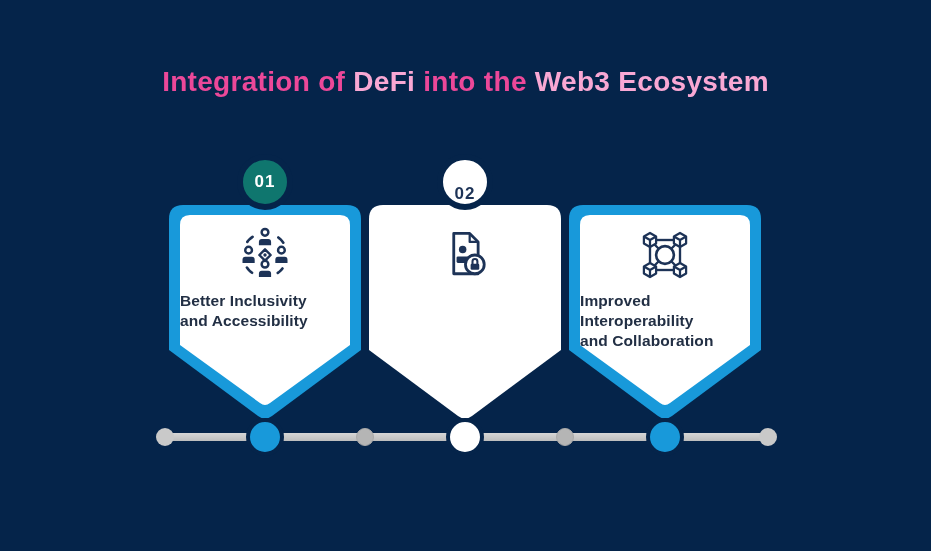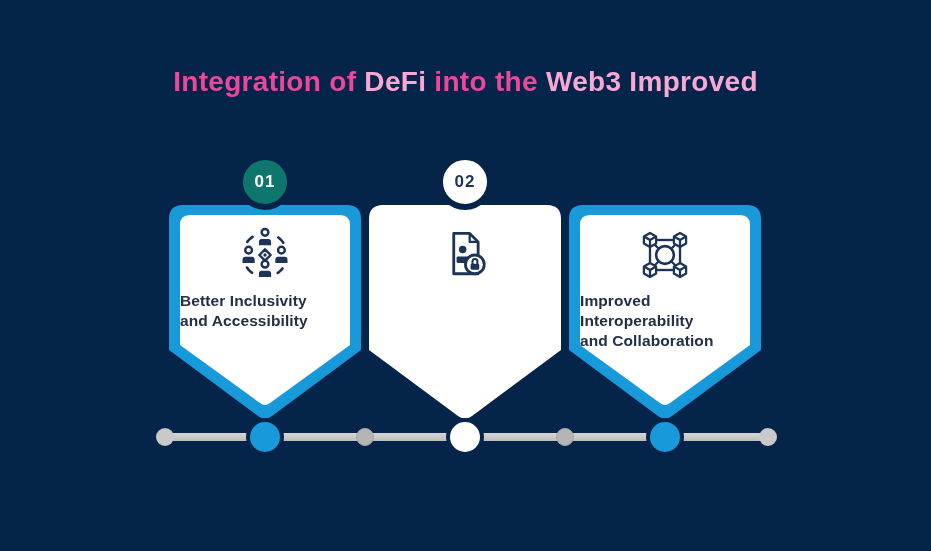--- a/index.html
+++ b/index.html
@@ -18,21 +18,21 @@
   
   .col{position:absolute;top:154px;width:200px;height:290px;}
   .col1{left:165px;} .col2{left:365px;} .col3{left:565px;}
   .badge{
     position:absolute;top:0;left:72px;width:44px;height:44px;
     border:6px solid #05244a;border-radius:50%;
     display:flex;align-items:center;justify-content:center;
     font-size:17px;font-weight:bold;letter-spacing:1px;z-index:4;
   }
   .badge-blue{background:#0f766e;color:#ffffff;}
-  .badge-white{background:#ffffff;color:#1d3357;}
+  .badge-white{background:#ffffff;color:#1d3357;align-items:flex-end;}
   .card{position:absolute;top:51px;left:4px;width:192px;height:216px;z-index:2;}
   .card svg.shape{position:absolute;top:0;left:0;}
   .card-content{
     position:absolute;top:20px;left:11px;width:170px;
     text-align:left;z-index:3;
   }
   .card-icon{display:block;margin:0 auto;}
   .card-label{
     margin-top:6px;font-size:15.5px;font-weight:bold;line-height:1.28;
     color:#222f44;white-space:pre-line;letter-spacing:.1px;
@@ -58,21 +58,21 @@
   }
   .milestone-blue{background:#1899da;}
   .milestone-white{background:#ffffff;}
   .ms-1{left:246px;} .ms-2{left:446px;} .ms-3{left:646px;}
 </style>
 </head>
 <body>
 
 <div class="canvas">
 
-  <h1 class="title"><span class="t-white">Integration of </span><span class="t-accent">DeFi</span><span class="t-white"> into the </span><span class="t-accent">Web3 Improved</span></h1>
+  <h1 class="title"><span class="t-white">Integration of </span><span class="t-accent">DeFi</span><span class="t-white"> into the </span><span class="t-accent">Web3 Ecosystem</span></h1>
 
   <div class="col col1">
     <div class="badge badge-blue">
       <span>01</span>
     </div>
     <div class="card">
       <svg class="shape" width="192" height="216" viewBox="0 0 192 216">
         <path d="M14 0 H178 Q192 0 192 14 V145 L103 211 Q96 216 89 211 L0 145 V14 Q0 0 14 0 Z" fill="#1899da"></path>
         <path d="M21 10 H171 Q181 10 181 20 V140 L101 198 Q96 202 91 198 L11 140 V20 Q11 10 21 10 Z" fill="#ffffff"></path>
       </svg>

